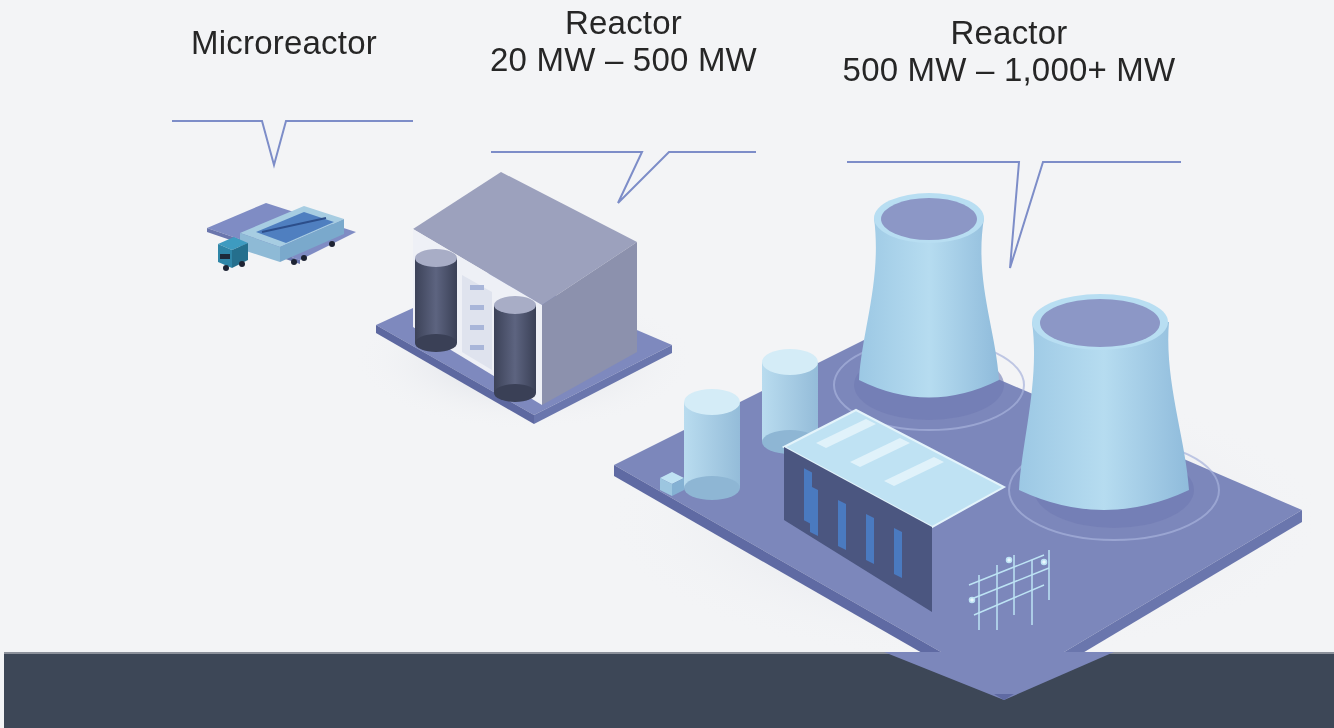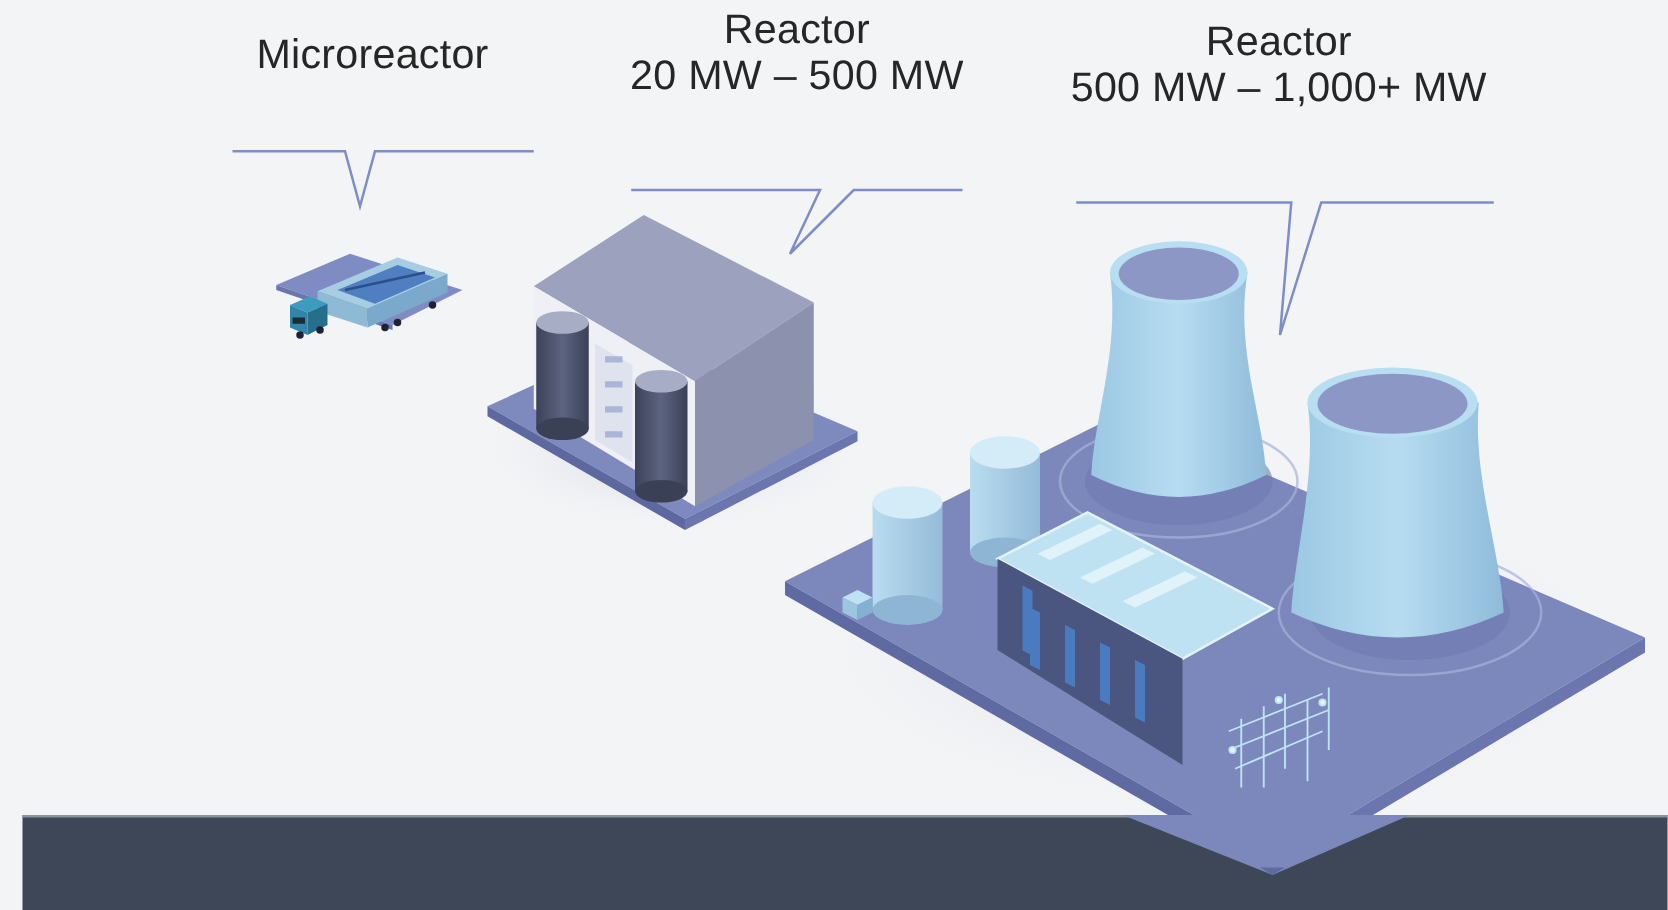--- a/index.html
+++ b/index.html
@@ -2,21 +2,21 @@
 <html><head>
 <meta charset="utf-8">
 <style>
   html, body { margin: 0; padding: 0; }
   body {
     width: 1334px; height: 728px; overflow: hidden;
     background: #f3f4f6;
     font-family: "Liberation Sans", "DejaVu Sans", sans-serif;
     position: relative;
   }
-  .stage { position: absolute; left: 18px; top: 0; width: 1092px; height: 728px; }
+  .stage { position: absolute; left: 4px; top: 0; width: 1092px; height: 728px; }
   .bottom-bar {
     position: absolute; left: 0; top: 652px; width: 1334px; height: 76px;
     background: #3d4757;
     border-top: 2px solid #8c919b;
   }
   svg.scene { position: absolute; left: 0; top: 0; }
   .label {
     position: absolute; text-align: center; color: #262626;
     font-size: 33px; line-height: 37px; letter-spacing: 0.2px;
     white-space: nowrap;

